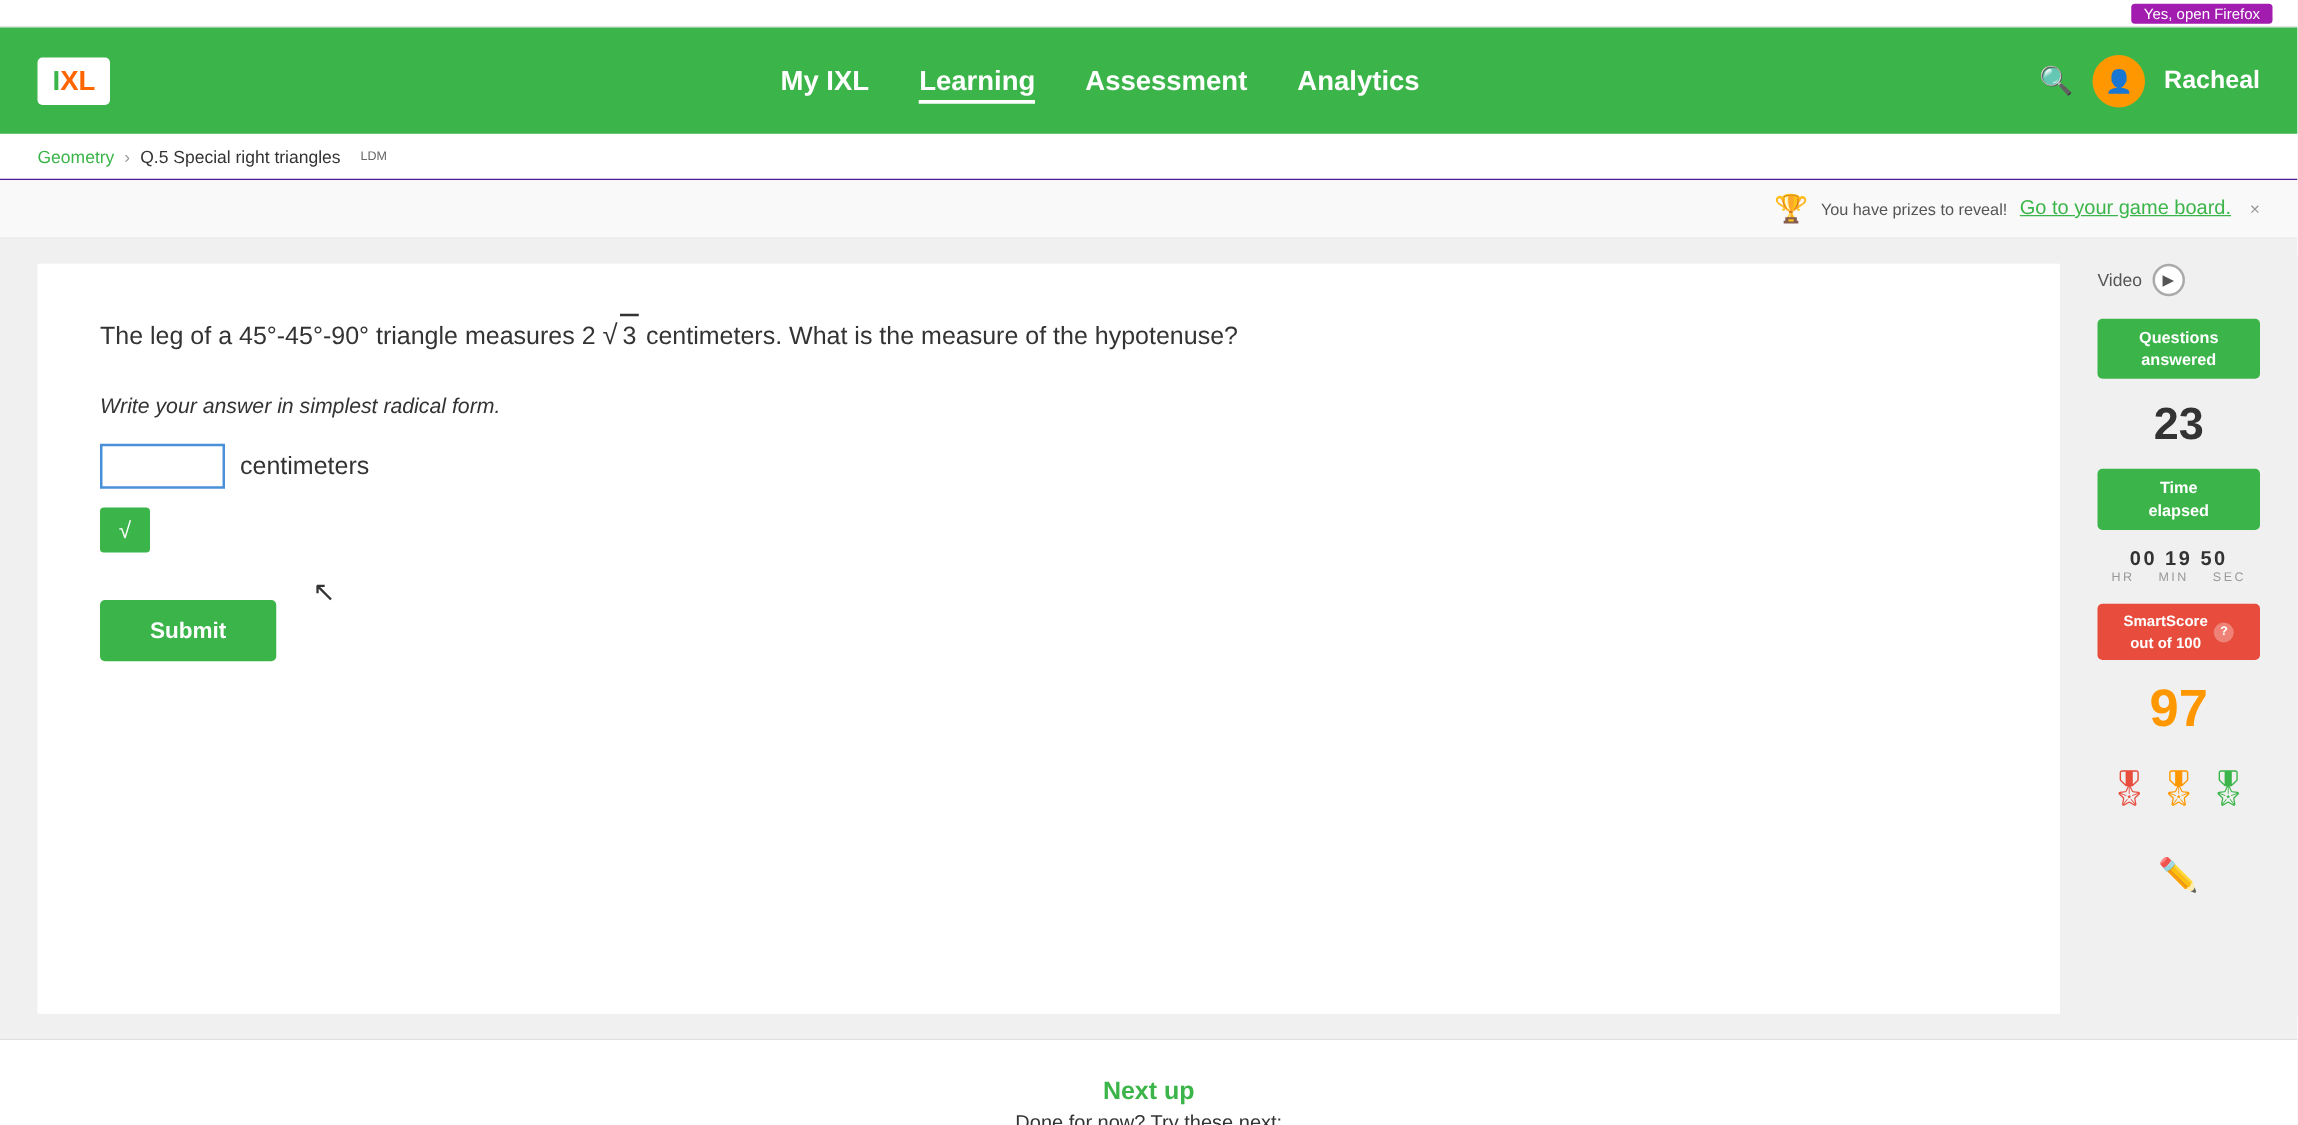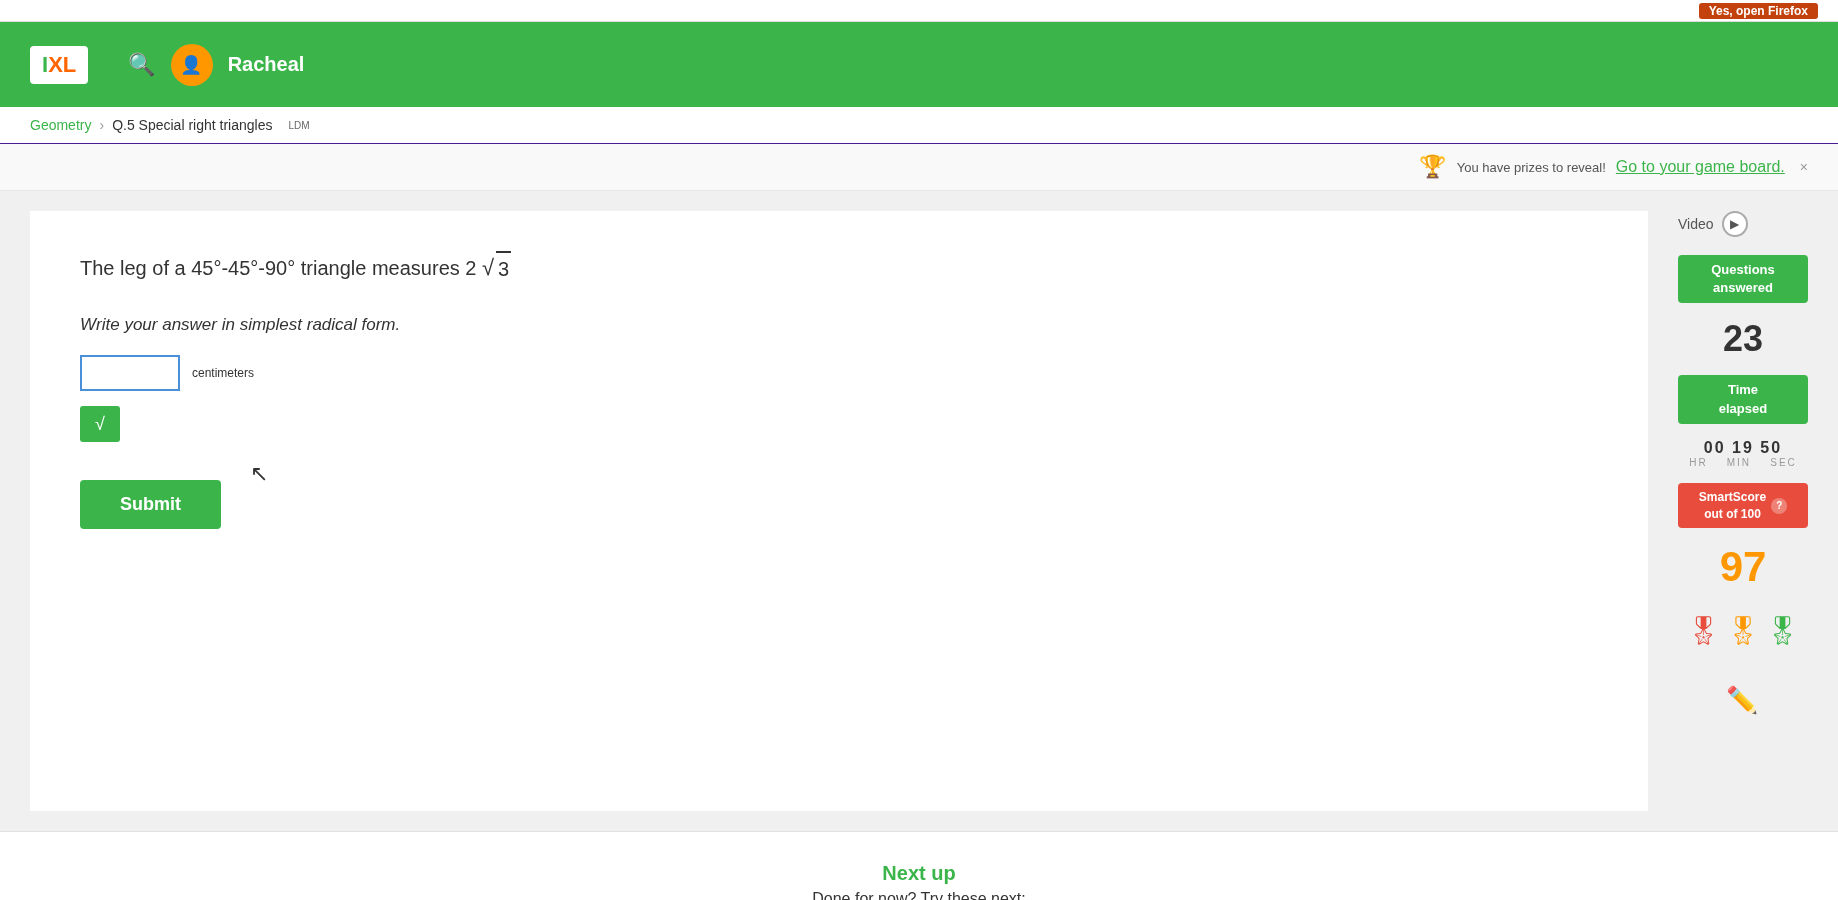--- a/index.html
+++ b/index.html
@@ -9,28 +9,27 @@
     .top-bar {
       background: #fff;
       height: 22px;
       display: flex;
       align-items: center;
       justify-content: flex-end;
       padding-right: 20px;
       border-bottom: 1px solid #ddd;
     }
     .top-bar-btn {
-      background: #c2410c;
+      background: #a21caf;
       color: white;
       border: none;
       padding: 1px 10px;
       font-size: 12px;
       cursor: pointer;
       border-radius: 3px;
-      font-weight: bold;
     }
 
     
     .main-header {
       background: #3bb54a;
       height: 85px;
       display: flex;
       align-items: center;
       padding: 0 30px;
       position: relative;
@@ -169,21 +168,21 @@
     }
     .answer-input {
       width: 100px;
       height: 36px;
       border: 2px solid #4a90d9;
       outline: none;
       font-size: 16px;
       padding: 4px 8px;
     }
     .unit-label {
-      font-size: 12px;
+      font-size: 20px;
       color: #333;
     }
     .sqrt-btn {
       background: #3bb54a;
       color: white;
       border: none;
       width: 40px;
       height: 36px;
       font-size: 18px;
       cursor: pointer;
@@ -369,20 +368,26 @@
 <body>
 
 <div class="top-bar">
   <button class="top-bar-btn">Yes, open Firefox</button>
 </div>
 
 <header class="main-header">
   <div class="logo-box">
     <span class="logo-i">I</span><span class="logo-xl">XL</span>
   </div>
+  <nav class="nav-links">
+    <a class="nav-link">My IXL</a>
+    <a class="nav-link active">Learning</a>
+    <a class="nav-link">Assessment</a>
+    <a class="nav-link">Analytics</a>
+  </nav>
   <div class="header-right">
     <button class="search-icon-btn">🔍</button>
     <div class="user-avatar">👤</div>
     <span class="user-name">Racheal</span>
   </div>
 </header>
 
 <div class="breadcrumb-bar">
   <a href="#">Geometry</a>
   <span class="sep">›</span>
@@ -402,20 +407,21 @@
   <div class="question-section" style="position:relative;">
     
     <div class="cursor-arrow">↖</div>
 
     <div class="question-text">
       <span>The leg of a 45°-45°-90° triangle measures 2</span>
       <span class="math-inline">
         <span class="radical-symbol">√</span>
           <span class="radical-content">3</span>
       </span>
+      <span> centimeters. What is the measure of the hypotenuse?</span>
     </div>
 
     <div class="write-instruction">Write your answer in simplest radical form.</div>
 
     <div class="answer-row">
       <input class="answer-input" type="text" style="">
       <span class="unit-label">centimeters</span>
     </div>
 
     <button class="sqrt-btn">√</button>

